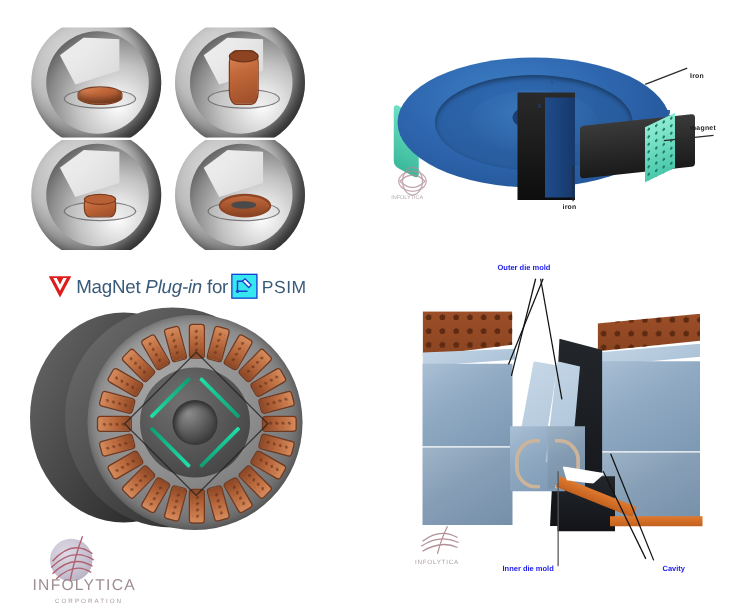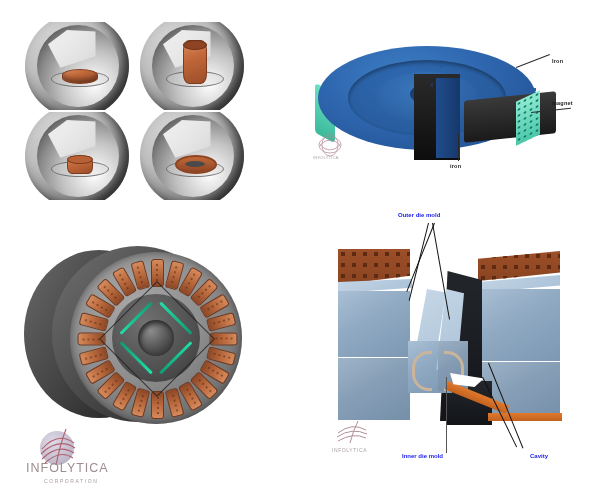--- a/index.html
+++ b/index.html
@@ -238,20 +238,38 @@
         <ellipse cx="18" cy="13" rx="8" ry="11"></ellipse>
         <path d="M8 13 Q18 3 28 13 Q18 23 8 13Z"></path>
       </g>
       <text x="1" y="27" font-size="4.4" fill="#9e8d91" font-family="Liberation Sans, sans-serif">INFOLYTICA</text>
     </svg>
   </div>
 </div>
 
 <div class="panel" id="panel-motor">
 
+  <div class="brandbar">
+    <span class="magnet-mark">
+      <svg width="20" height="19" viewBox="0 0 20 19">
+        <path d="M1 1 L19 1 L10 18 Z" fill="#e01b1b"></path>
+        <path d="M4.6 2.4 L10 12.5 L15.4 2.4 L12.6 2.4 L10 7.6 L7.4 2.4 Z" fill="#ffffff"></path>
+      </svg>
+    </span>
+    <span class="brand-text"><span>MagNet </span><span class="it">Plug-in</span><span> for </span></span>
+    <span class="psim-icon">
+      <svg width="17" height="17" viewBox="0 0 17 17">
+        <path d="M3 13 L3 5 L11 5" fill="none" stroke="#1a3fd0" stroke-width="1.2"></path>
+        <path d="M3 13 L11 13" fill="none" stroke="#1a3fd0" stroke-width="1.2"></path>
+        <path d="M9 3 L14 8 L12 10 L7 5 Z" fill="#ffffff" stroke="#1a3fd0" stroke-width="1"></path>
+        <circle cx="3" cy="13" r="1.3" fill="#1a3fd0"></circle>
+      </svg>
+    </span>
+    <span class="psim-text">PSIM</span>
+  </div>
 
   <div class="motor">
     <div class="motor-body"></div>
     <div class="motor-body2"></div>
     <div class="motor-face"></div>
     <div class="motor-bore" id="slot-array">
         <div class="slot" style="transform: rotate(0deg) translateY(-66px) rotate(0deg) rotate(0deg);">
           <i></i>
         </div>
         <div class="slot" style="transform: rotate(15deg) translateY(-66px) rotate(-15deg) rotate(15deg);">

